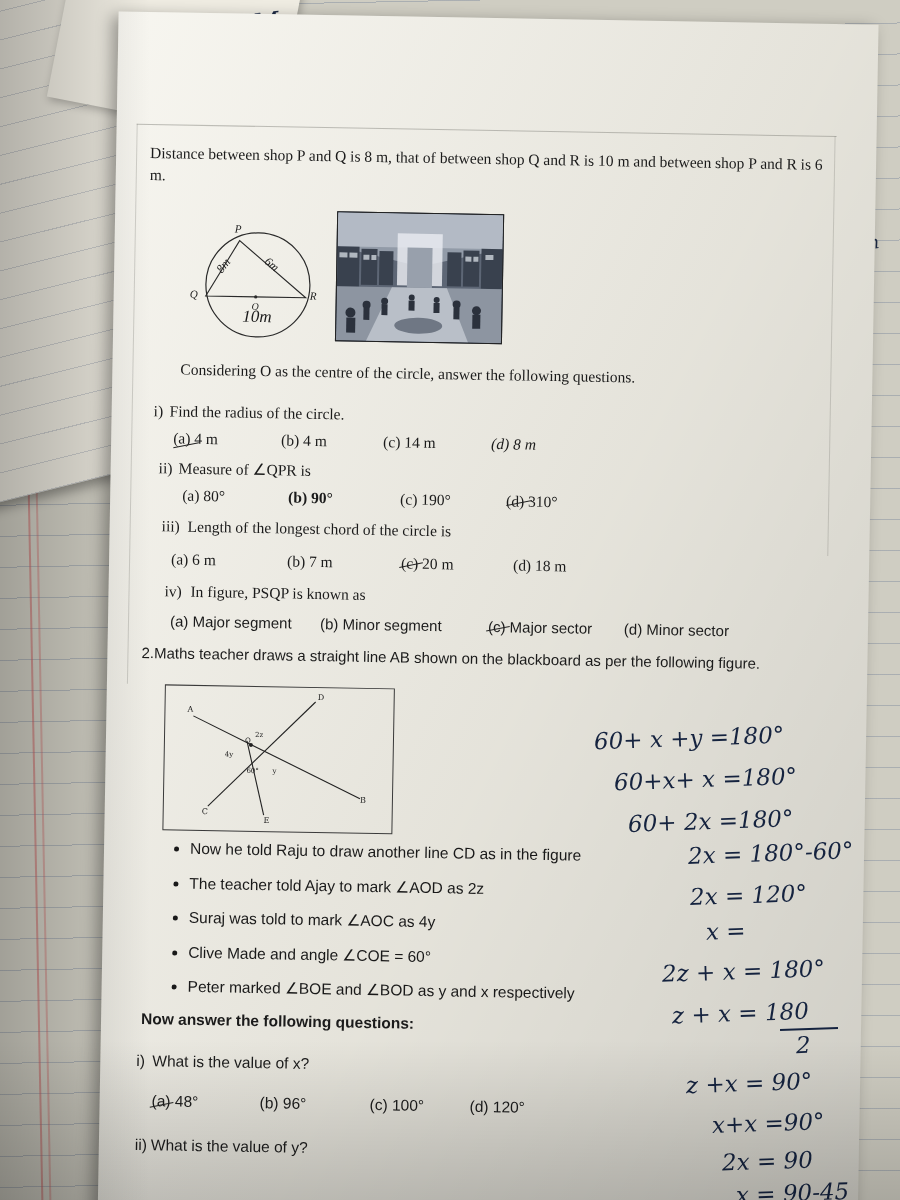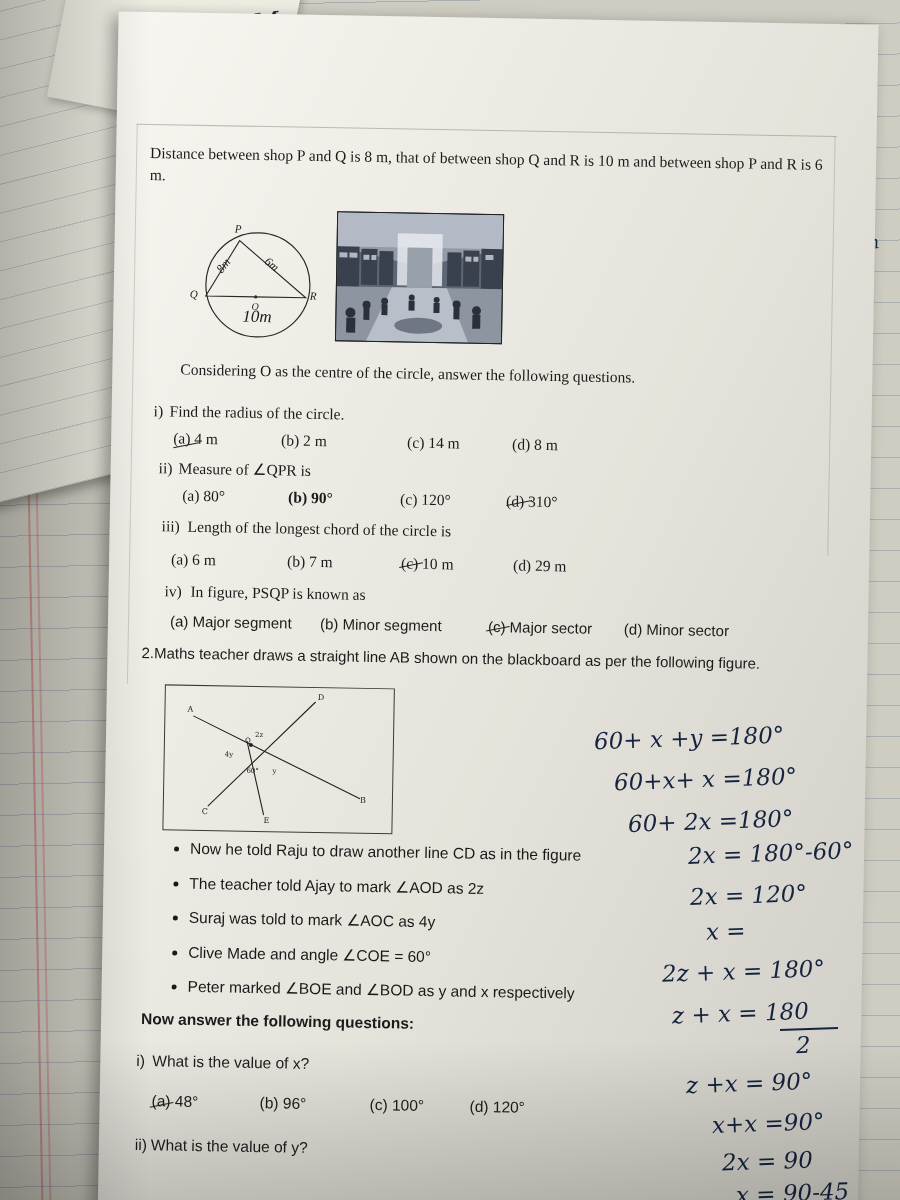--- a/index.html
+++ b/index.html
@@ -223,39 +223,39 @@
           <ellipse cx="82" cy="112" rx="24" ry="8" fill="#6f7784"></ellipse>
         </svg>
       </div>
 
       <div class="txt q" style="left:68px;top:348px;width:640px;">Considering O as the centre of the circle, answer the following questions.</div>
 
       <div class="txt q" style="left:42px;top:390px;">i)</div>
       <div class="txt q" style="left:58px;top:390px;">Find the radius of the circle.</div>
       <div class="txt opt" style="left:62px;top:417px;">(a) 4 m</div>
       <div class="strike" style="left:62px;top:432px;width:26px;"></div>
-      <div class="txt opt" style="left:170px;top:417px;">(b) 2 m</div>
-      <div class="txt opt" style="left:296px;top:417px;">(c) 14 m</div>
-      <div class="txt opt" style="left:401px;top:417px;">(d) 8 m</div>
+      <div class="txt opt" style="left:170px;top:417px;">(b) 4 m</div>
+      <div class="txt opt" style="left:272px;top:417px;">(c) 14 m</div>
+      <div class="txt opt" style="left:380px;top:417px;font-style:italic;">(d) 8 m</div>
 
       <div class="txt q" style="left:48px;top:447px;">ii)</div>
       <div class="txt q" style="left:68px;top:447px;">Measure of ∠QPR is</div>
       <div class="txt opt" style="left:72px;top:474px;">(a) 80°</div>
       <div class="txt opt" style="left:178px;top:474px;font-weight:bold;">(b) 90°</div>
-      <div class="txt opt" style="left:290px;top:474px;">(c) 120°</div>
+      <div class="txt opt" style="left:290px;top:474px;">(c) 190°</div>
       <div class="txt opt" style="left:396px;top:474px;">(d) 310°</div>
       <div class="strike" style="left:396px;top:484px;width:26px;"></div>
 
       <div class="txt q" style="left:52px;top:505px;">iii)</div>
       <div class="txt q" style="left:78px;top:505px;">Length of the longest chord of the circle is</div>
       <div class="txt opt" style="left:62px;top:538px;">(a) 6 m</div>
       <div class="txt opt" style="left:178px;top:538px;">(b) 7 m</div>
-      <div class="txt opt" style="left:292px;top:538px;">(c) 10 m</div>
+      <div class="txt opt" style="left:292px;top:538px;">(c) 20 m</div>
       <div class="strike" style="left:290px;top:548px;width:24px;"></div>
-      <div class="txt opt" style="left:404px;top:538px;">(d) 29 m</div>
+      <div class="txt opt" style="left:404px;top:538px;">(d) 18 m</div>
 
       <div class="txt q" style="left:56px;top:570px;">iv)</div>
       <div class="txt q" style="left:82px;top:570px;">In figure, PSQP is known as</div>
       <div class="txt opt" style="left:62px;top:600px;font-family:'Liberation Sans',sans-serif;font-size:15px;">(a) Major segment</div>
       <div class="txt opt" style="left:212px;top:600px;font-family:'Liberation Sans',sans-serif;font-size:15px;">(b) Minor segment</div>
       <div class="txt opt" style="left:380px;top:600px;font-family:'Liberation Sans',sans-serif;font-size:15px;">(c) Major sector</div>
       <div class="strike" style="left:378px;top:610px;width:24px;"></div>
       <div class="txt opt" style="left:516px;top:600px;font-family:'Liberation Sans',sans-serif;font-size:15px;">(d) Minor sector</div>
 
       <div class="txt q" style="left:34px;top:630px;width:660px;line-height:1.45;font-family:'Liberation Sans',sans-serif;font-size:15px;">2.Maths teacher draws a straight line AB shown on the blackboard as per the following figure.</div>

